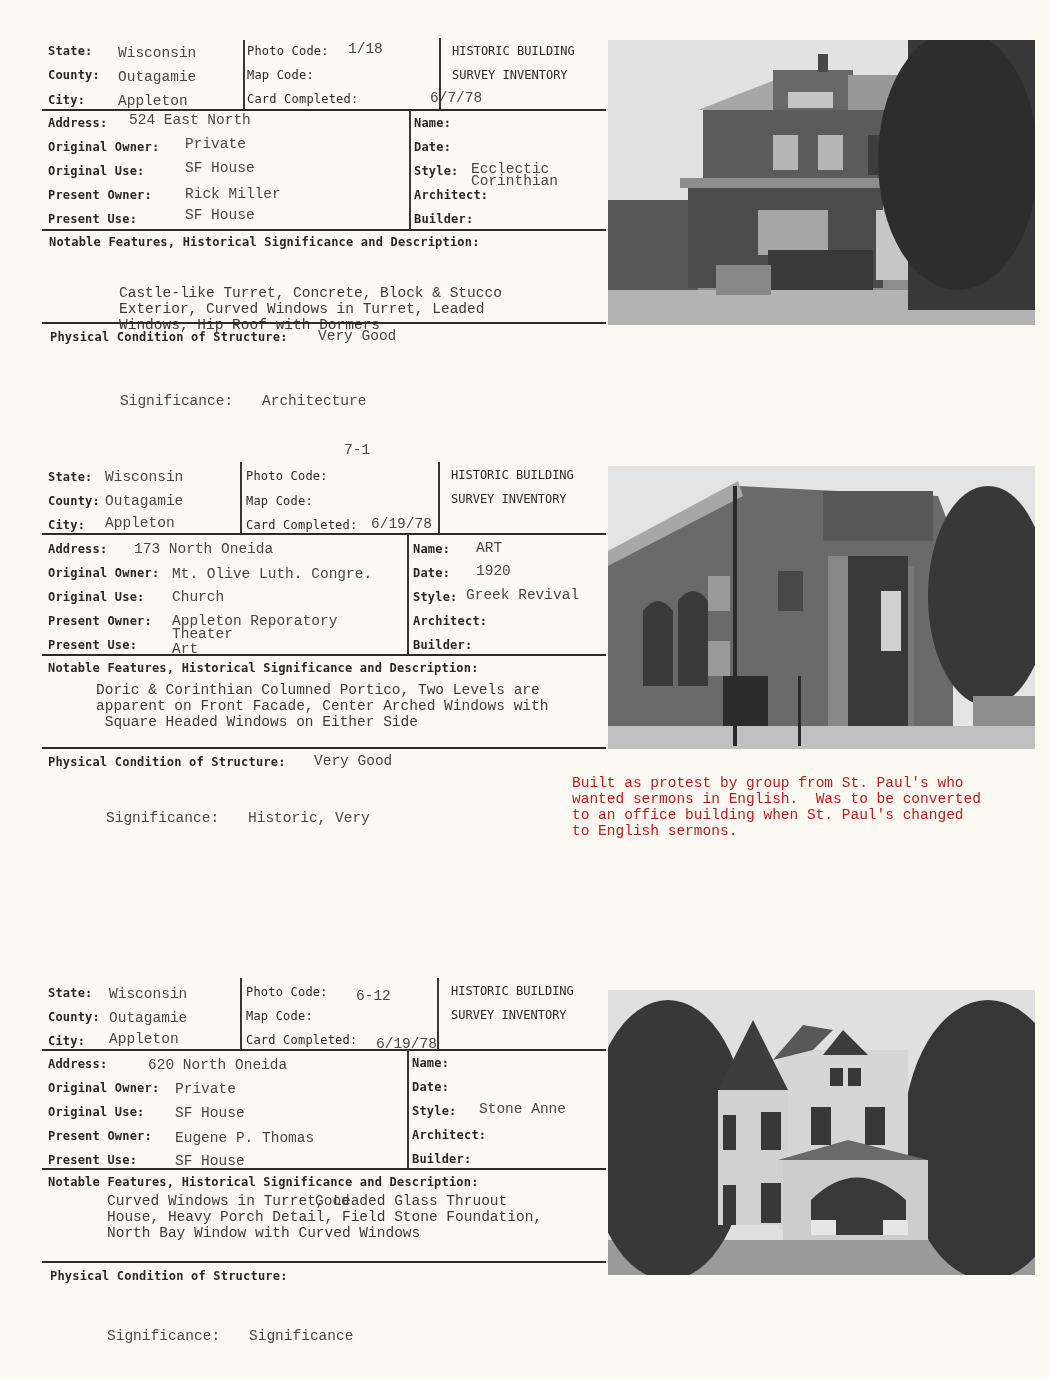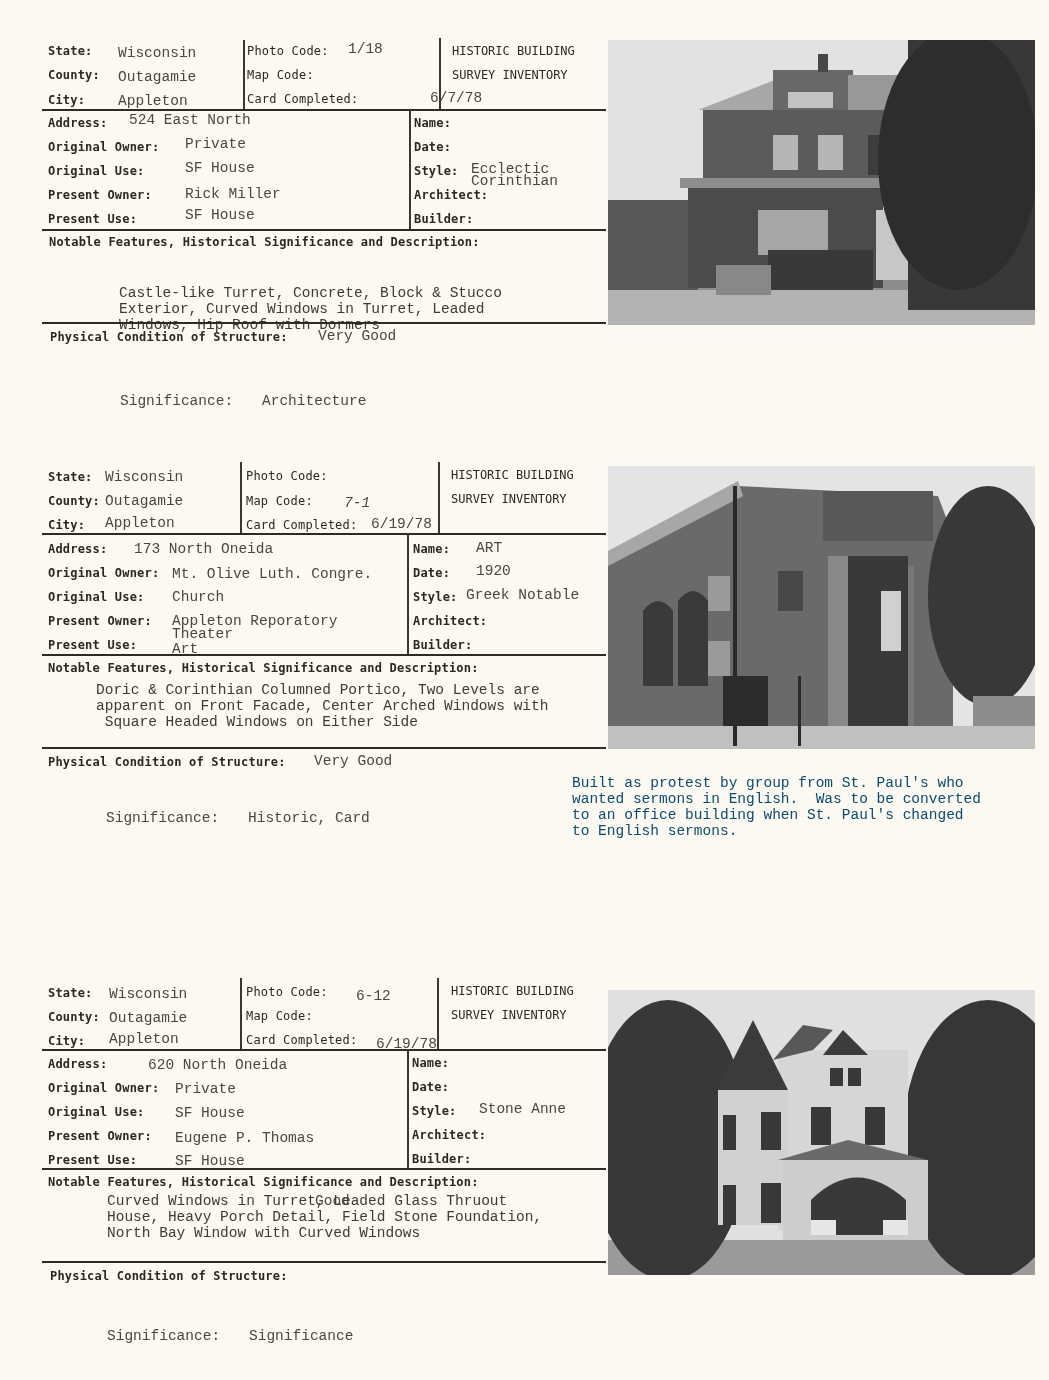--- a/index.html
+++ b/index.html
@@ -47,21 +47,21 @@
     width: 427px;
     height: 285px;
     overflow: hidden;
     background: #8c8a86;
     filter: grayscale(1);
   }
   .note {
     font-family: "Liberation Mono", monospace;
     font-size: 14.5px;
     line-height: 16px;
-    color: #0c4a6e;
+    color: #b91c1c;
     white-space: pre;
   }
 </style>
 </head>
 <body>
 
 <div class="card" style="top:0;">
 
   <span class="lbl abs" style="left:48px;top:44px;">State:</span>
   <span class="val abs" style="left:118px;top:45px;">Wisconsin</span>
@@ -148,21 +148,21 @@
 <div class="card" style="top:0;">
   <span class="lbl abs" style="left:48px;top:470px;">State:</span>
   <span class="val abs" style="left:105px;top:469px;">Wisconsin</span>
   <span class="lbl abs" style="left:48px;top:494px;">County:</span>
   <span class="val abs" style="left:105px;top:493px;">Outagamie</span>
   <span class="lbl abs" style="left:48px;top:518px;">City:</span>
   <span class="val abs" style="left:105px;top:515px;">Appleton</span>
 
   <div class="vline" style="left:240px;top:462px;height:72px;"></div>
   <span class="lbl abs" style="left:246px;top:469px;font-weight:normal;">Photo Code:</span>
-  <span class="val abs" style="left:344px;top:495px;font-style:italic;">7-1</span>
+  <span class="val abs" style="left:344px;top:442px;">7-1</span>
   <span class="lbl abs" style="left:246px;top:494px;font-weight:normal;">Map Code:</span>
   <span class="lbl abs" style="left:246px;top:518px;font-weight:normal;">Card Completed:</span>
   <span class="val abs" style="left:371px;top:516px;">6/19/78</span>
 
   <div class="vline" style="left:438px;top:462px;height:72px;"></div>
   <span class="title abs" style="left:451px;top:468px;">HISTORIC BUILDING</span>
   <span class="title abs" style="left:451px;top:492px;">SURVEY INVENTORY</span>
 
   <div class="hline" style="left:42px;top:533px;width:564px;"></div>
 
@@ -177,38 +177,38 @@
   <span class="val abs" style="left:172px;top:626px;">Theater</span>
   <span class="lbl abs" style="left:48px;top:638px;">Present Use:</span>
   <span class="val abs" style="left:172px;top:641px;">Art</span>
 
   <div class="vline" style="left:407px;top:534px;height:120px;"></div>
   <span class="lbl abs" style="left:413px;top:542px;">Name:</span>
   <span class="val abs" style="left:476px;top:540px;">ART</span>
   <span class="lbl abs" style="left:413px;top:566px;">Date:</span>
   <span class="val abs" style="left:476px;top:563px;">1920</span>
   <span class="lbl abs" style="left:413px;top:590px;">Style:</span>
-  <span class="val abs" style="left:466px;top:587px;">Greek Notable</span>
+  <span class="val abs" style="left:466px;top:587px;">Greek Revival</span>
   <span class="lbl abs" style="left:413px;top:614px;">Architect:</span>
   <span class="lbl abs" style="left:413px;top:638px;">Builder:</span>
 
   <div class="hline" style="left:42px;top:654px;width:564px;"></div>
 
   <span class="lbl abs" style="left:48px;top:661px;">Notable Features, Historical Significance and Description:</span>
   <div class="desc abs" style="left:96px;top:682px;">Doric &amp; Corinthian Columned Portico, Two Levels are
 apparent on Front Facade, Center Arched Windows with
  Square Headed Windows on Either Side</div>
 
   <div class="hline" style="left:42px;top:747px;width:564px;"></div>
 
   <span class="lbl abs" style="left:48px;top:755px;">Physical Condition of Structure:</span>
   <span class="val abs" style="left:314px;top:753px;">Very Good</span>
 
   <span class="val abs" style="left:106px;top:810px;">Significance:</span>
-  <span class="val abs" style="left:248px;top:810px;">Historic, Card</span>
+  <span class="val abs" style="left:248px;top:810px;">Historic, Very</span>
 
   <div class="note abs" style="left:572px;top:775px;">Built as protest by group from St. Paul's who
 wanted sermons in English.  Was to be converted
 to an office building when St. Paul's changed
 to English sermons.</div>
 
   <div class="photo" style="top:466px;height:283px;" title="Brick building with columned portico and ART banner on street corner">
     <svg width="427" height="283" viewBox="0 0 427 283">
       <rect width="427" height="283" fill="#e6e4df"></rect>
       <rect x="0" y="260" width="427" height="23" fill="#c2c0bb"></rect>

